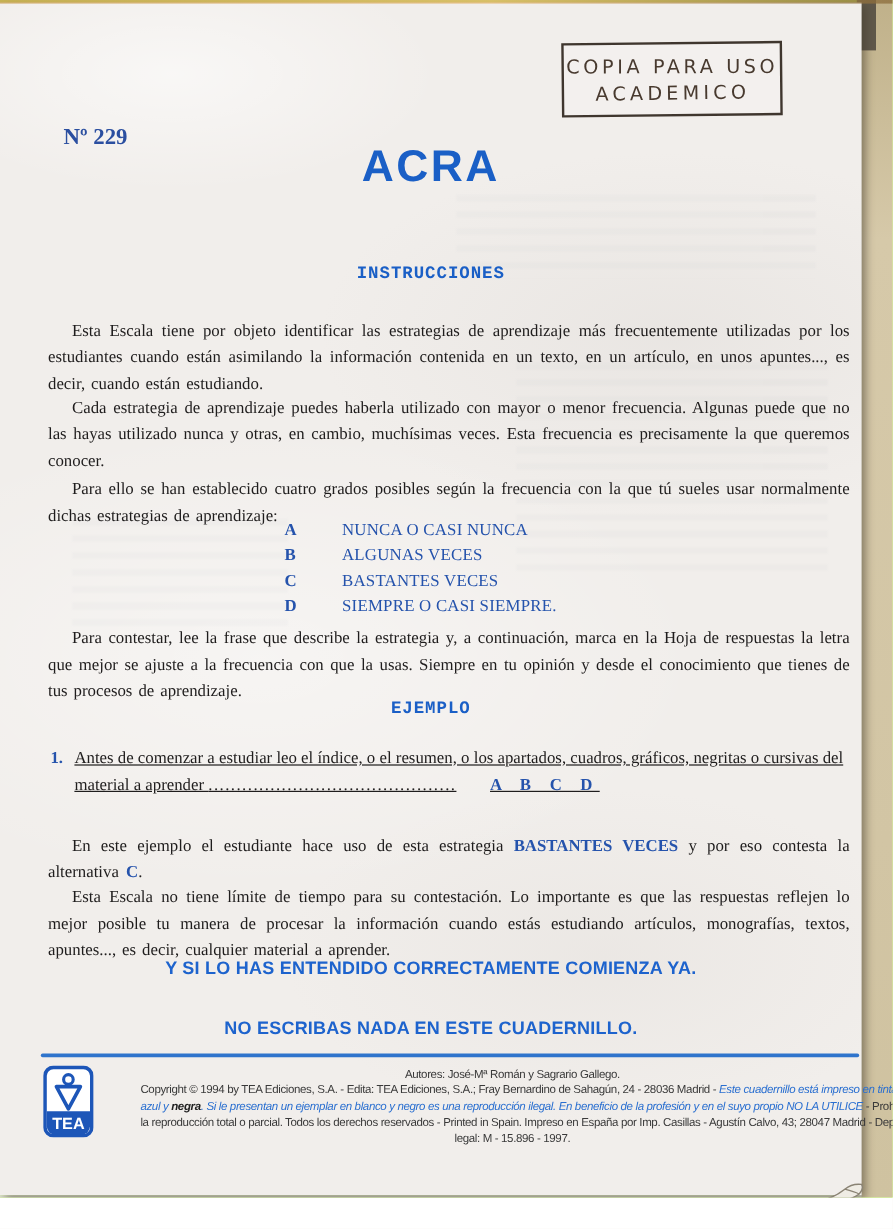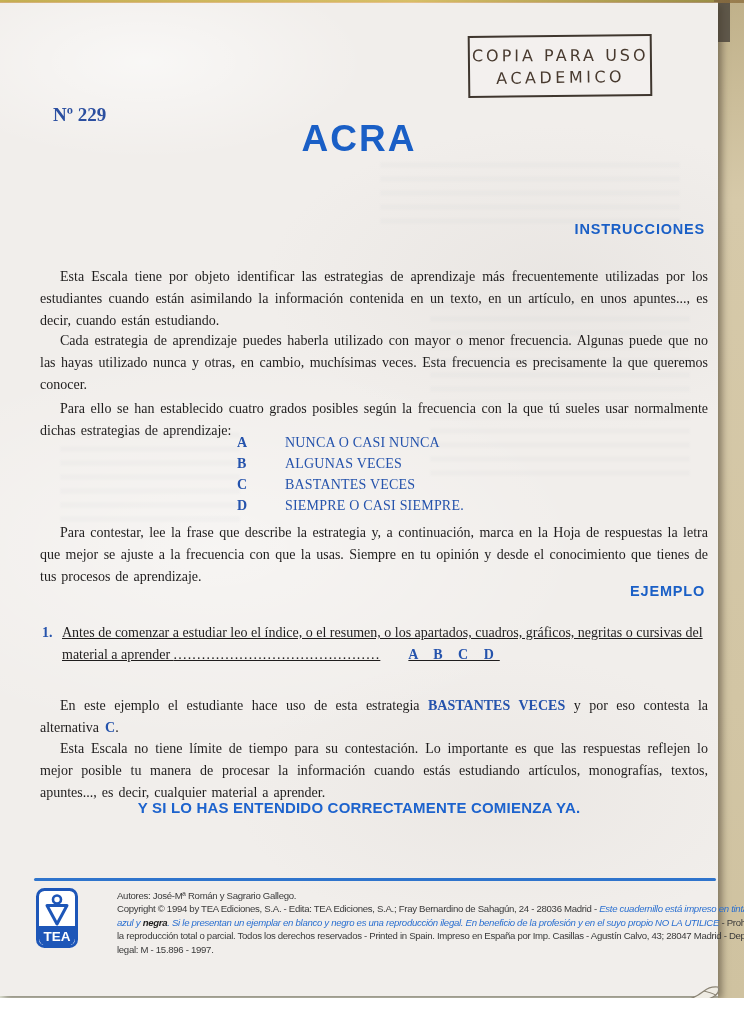--- a/index.html
+++ b/index.html
@@ -39,22 +39,22 @@
   .stamp .l2{font-size:16px;letter-spacing:3.5px;margin-top:3px;transform:rotate(-.3deg);}
 
   .doc-number{position:absolute;left:38px;top:102px;font-family:"Liberation Serif",serif;
     font-weight:bold;font-size:19px;color:#2b4fa0;margin-left:15px;}
 
   .center-block{position:absolute;left:13px;width:692px;text-align:center;}
   .title{top:116px;font-family:"Liberation Sans",sans-serif;font-weight:bold;font-size:37px;
     letter-spacing:2px;color:var(--blue-head);}
   .subtitle{top:171px;font-family:"Liberation Sans",sans-serif;font-weight:bold;font-size:19px;
     letter-spacing:.3px;color:var(--blue-head);}
-  .sec-head{font-family:Liberation Sans, sans-serif;font-weight:bold;font-size:14.5px;
-    letter-spacing:.8px;color:var(--blue-head);text-align:right;}
+  .sec-head{font-family:Liberation Mono, monospace;font-weight:bold;font-size:14.5px;
+    letter-spacing:.8px;color:var(--blue-head);}
   .instrucciones{top:219px;}
   .ejemplo{top:581px;}
 
   .para{position:absolute;left:40px;width:668px;font-size:14px;line-height:22px;color:var(--ink);
     text-align:justify;text-indent:20px;word-spacing:1.5px;}
   #p1{top:250px;} #p2{top:314px;} #p3{top:382px;} #p4{top:506px;} #p6{top:722px;}
 
   .opt-list{position:absolute;left:0;top:433px;width:718px;}
   .opt-row{position:relative;height:21px;}
   .opt-letter{position:absolute;left:237px;font-weight:bold;color:var(--blue-serif);font-size:14px;}
@@ -77,21 +77,21 @@
     line-height:22px;color:#1d63cd;letter-spacing:.2px;}
   .no-write{top:847px;font-family:"Liberation Sans",sans-serif;font-weight:bold;font-size:15px;
     color:#1d63cd;letter-spacing:.2px;}
 
   .rule{position:absolute;left:34px;top:876px;width:682px;height:3px;background:var(--blue-rule);
     border-radius:2px;}
 
   .footer-logo{position:absolute;left:36px;top:886px;width:42px;height:60px;}
   .footer-text{position:absolute;left:117px;top:887px;width:620px;
     font-family:"Liberation Sans",sans-serif;font-size:9.6px;letter-spacing:-.3px;
-    line-height:13.4px;color:#3a3a3a;}
+    line-height:13.4px;color:#3a3a3a;text-align:center;}
   .footer-line{white-space:nowrap;}
 
   .curl{position:absolute;left:680px;top:977px;width:42px;height:24px;}
 </style>
 </head>
 <body>
 
 <div class="stage">
   <div class="right-strip"></div>
   <div class="corner-dark"></div>
@@ -147,20 +147,21 @@
     </div>
 
     <p class="explanation"><span>En este ejemplo el estudiante hace uso de esta estrategia </span><span class="sg-bluebold">BASTANTES VECES</span><span> y por eso contesta la alternativa </span><span class="sg-bluebold">C</span><span>.</span></p>
 
     <p class="para" id="p6">Esta Escala no tiene límite de tiempo para su contestación. Lo importante es que las respuestas reflejen lo mejor posible tu manera de procesar la información cuando estás estudiando artículos, monografías, textos, apuntes..., es decir, cualquier material a aprender.</p>
 
     <div class="center-block warning">
       <div>Y SI LO HAS ENTENDIDO CORRECTAMENTE COMIENZA YA.</div>
     </div>
 
+    <div class="center-block no-write">NO ESCRIBAS NADA EN ESTE CUADERNILLO.</div>
 
     <div class="rule"></div>
 
     <svg class="footer-logo" viewBox="0 0 42 60">
       <rect x="1.5" y="1.5" width="39" height="57" rx="7" fill="#ffffff" stroke="#1d56b8" stroke-width="3"></rect>
       <circle cx="21" cy="11.5" r="4" fill="none" stroke="#1d56b8" stroke-width="2.6"></circle>
       <path d="M11 17.5 L31 17.5 L21 36 Z" fill="none" stroke="#1d56b8" stroke-width="3" stroke-linejoin="round"></path>
       <path d="M3 38 h36 v12.5 a7 7 0 0 1 -7 7 h-22 a7 7 0 0 1 -7 -7 Z" fill="#1d56b8"></path>
       <text x="21" y="53" text-anchor="middle" font-family="Liberation Sans, sans-serif" font-size="13.5" font-weight="bold" fill="#ffffff">TEA</text>
     </svg>

